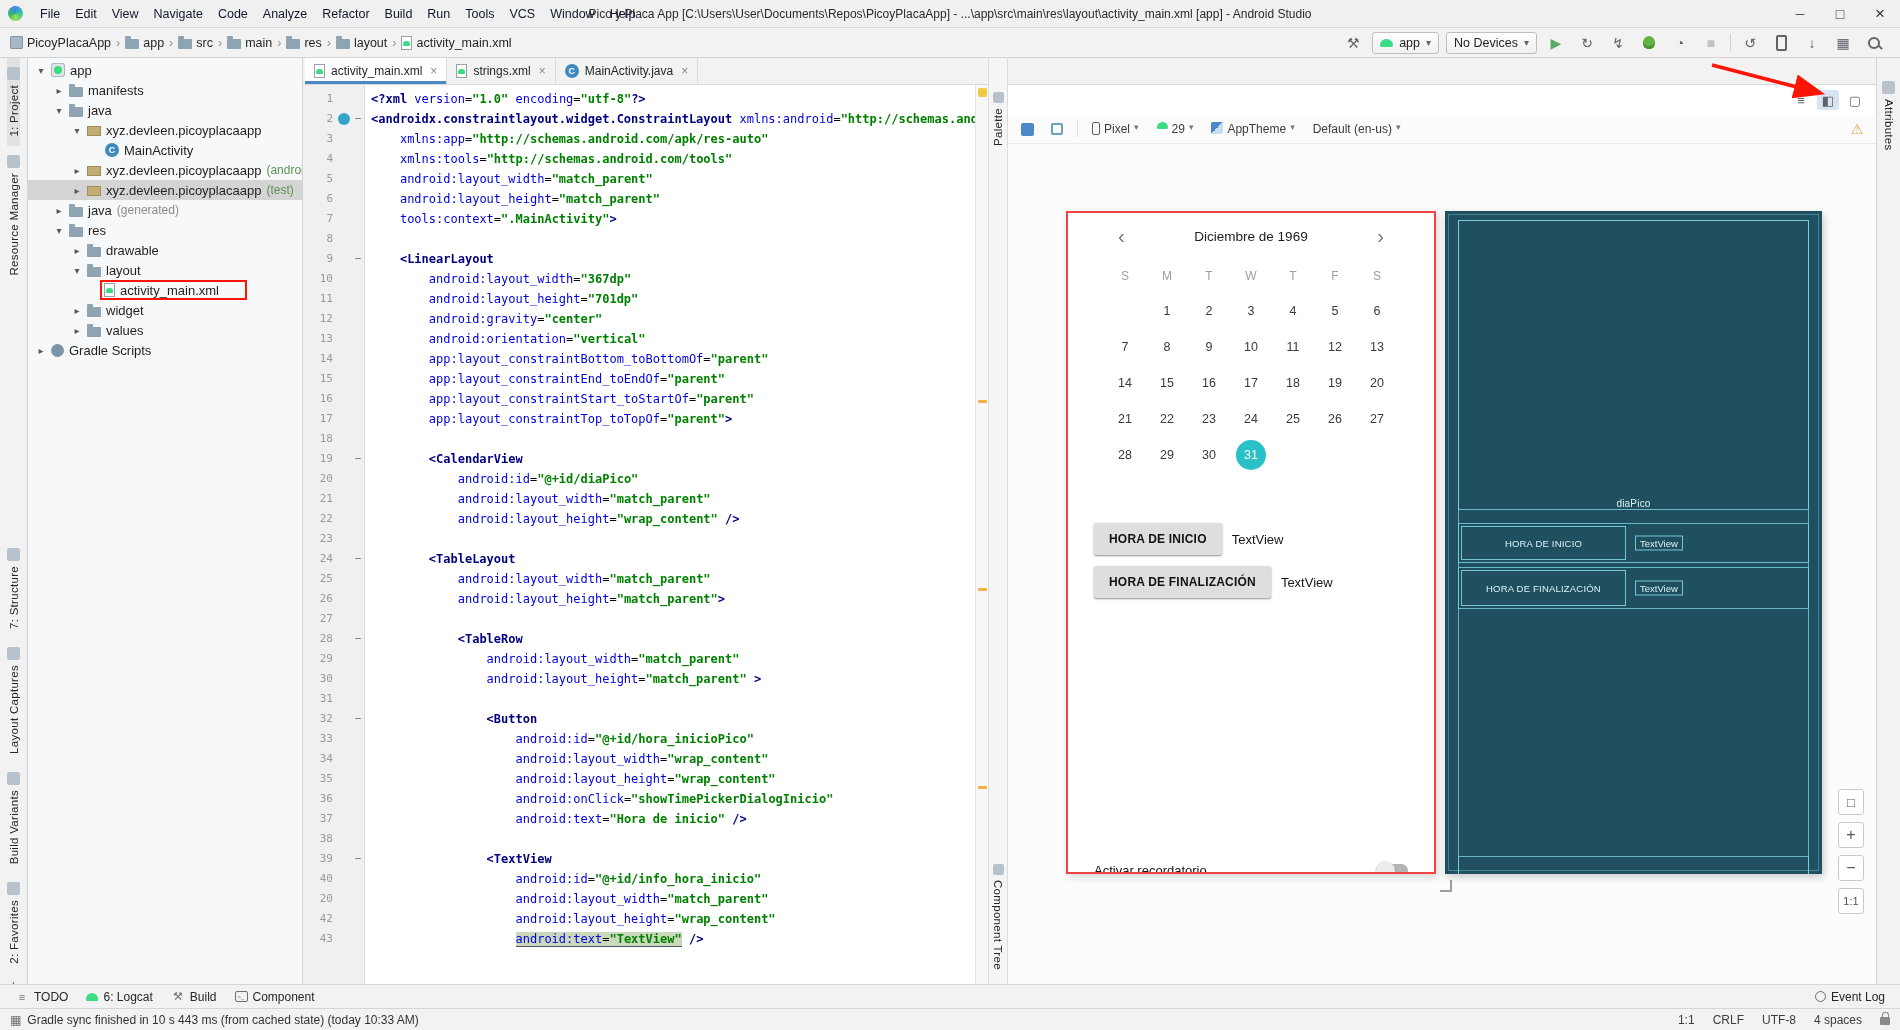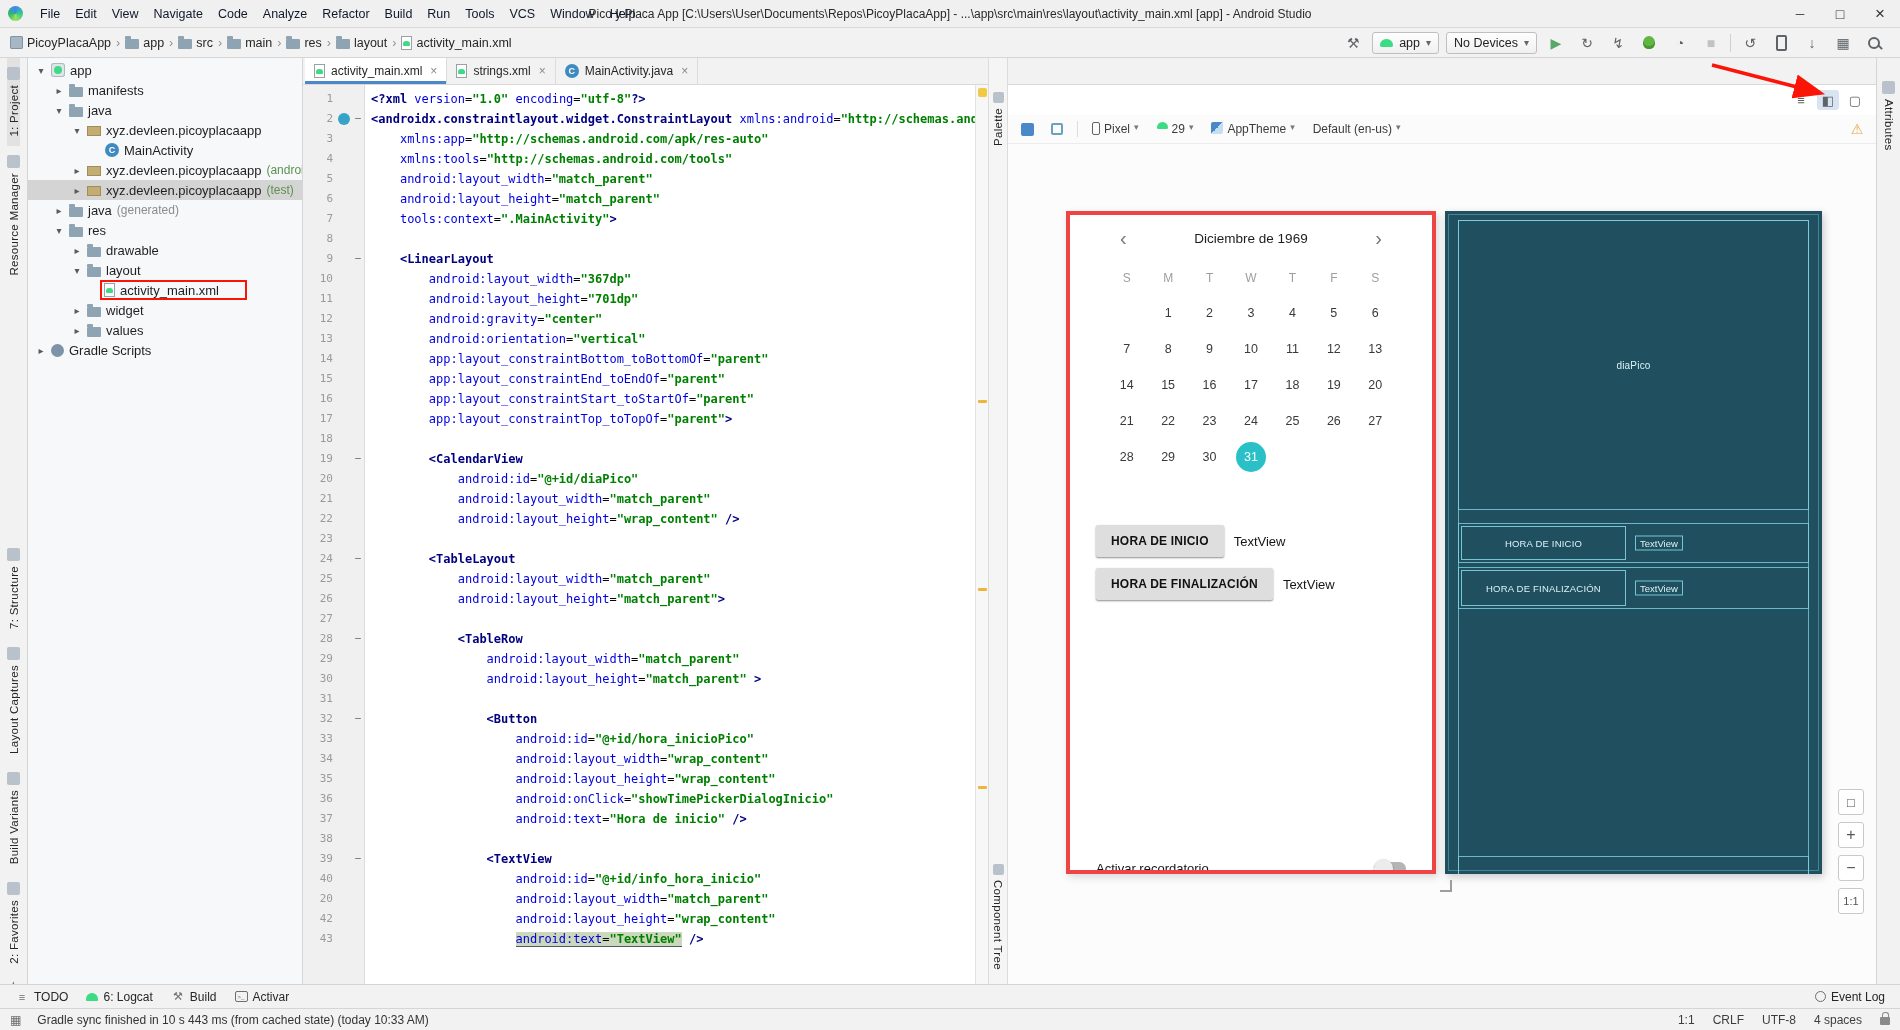--- a/index.html
+++ b/index.html
@@ -138,21 +138,21 @@
   .g-bpsurface{width:12px;height:12px;border:2px solid #6aa0c0;border-radius:2px;display:inline-block}
   .g-phone{width:8px;height:13px;border:1.5px solid #5f6368;border-radius:2px;display:inline-block}
   .g-theme{width:12px;height:12px;background:linear-gradient(135deg,#4a88c7 50%,#c5dff2 50%);border-radius:2px;display:inline-block}
   .g-eye::before{content:"◉"} .g-magnet::before{content:"∩";font-weight:bold}
   .g-clear::before{content:"✕";color:#c75450;font-size:11px} .g-wand::before{content:"✶"}
   .g-ibeam::before{content:"I";font-family:"Liberation Serif",serif;font-weight:bold}
 
   .surface{flex:1;position:relative;background:#fcfcfc;overflow:hidden}
 
   
-  .device-white{position:absolute;left:58px;top:67px;width:370px;height:663px;background:#fff;border:4px solid #ef4444;box-shadow:2px 3px 8px rgba(0,0,0,.15);overflow:hidden}
+  .device-white{position:absolute;left:58px;top:67px;width:370px;height:663px;background:#fff;border:2px solid #ef4444;box-shadow:2px 3px 8px rgba(0,0,0,.15);overflow:hidden}
   .cal-head{height:46px;display:flex;align-items:center;justify-content:space-between;padding:0 50px}
   .cal-chev{color:#757575;font-size:20px;line-height:1}
   .chev-l::before{content:"‹"} .chev-r::before{content:"›"}
   .cal-month{font-size:13.5px;color:#1d1d1d}
   .cal-dow{display:grid;grid-template-columns:repeat(7,1fr);padding:0 36px;height:34px;align-items:center;color:#9e9e9e;font-size:12px}
   .cal-dowc{text-align:center}
   .cal-grid{display:grid;grid-template-columns:repeat(7,1fr);grid-auto-rows:36px;padding:0 36px}
   .cal-cell{display:flex;align-items:center;justify-content:center}
   .daynum{width:30px;height:30px;display:flex;align-items:center;justify-content:center;font-size:12.5px;color:#3a3a3a;border-radius:50%}
   .daynum.sel{background:var(--accent-teal);color:#fff}
@@ -161,21 +161,21 @@
   .pbtn{font-family:inherit;background:#dedede;border:0;border-radius:2px;box-shadow:0 1px 2px rgba(0,0,0,.45);padding:9px 15px;font-size:12px;font-weight:bold;letter-spacing:.2px;color:#111}
   .pval{margin-left:10px;font-size:13px;color:#161616}
   .prev-bottom{position:absolute;left:0;right:0;bottom:-17px;height:38px;display:flex;align-items:center;justify-content:space-between;padding:0 26px;font-size:13px;color:#161616}
   .switch{width:32px;height:13px;border-radius:7px;background:#b5b5b5;position:relative;flex:none}
   .switch::before{content:"";position:absolute;left:0;top:-3px;width:19px;height:19px;border-radius:50%;background:#ececec;box-shadow:0 1px 2px rgba(0,0,0,.4)}
 
   
   .device-blue{position:absolute;left:437px;top:67px;width:377px;height:663px;background:var(--bp-bg);overflow:hidden;box-shadow:2px 3px 8px rgba(0,0,0,.2)}
   .bp-outer{position:absolute;inset:3px;border:1px solid rgba(127,210,226,.4)}
   .bp-linear{position:absolute;left:13px;right:13px;top:9px;height:700px;border:1px solid rgba(127,210,226,.75)}
-  .bp-cal{position:absolute;left:13px;right:13px;top:9px;height:290px;border:1px solid rgba(127,210,226,.8);display:flex;align-items:center;justify-content:center}
+  .bp-cal{position:absolute;left:13px;right:13px;top:9px;height:290px;border:1px solid rgba(127,210,226,.8);display:flex;align-items:flex-end;justify-content:center}
   .bp-label{color:#d9f2f7;font-size:10px;letter-spacing:.2px}
   .bp-row{position:absolute;left:13px;right:13px;border:1px solid rgba(127,210,226,.8)}
   .bp-row1{top:312px;height:40px}
   .bp-row2{top:356px;height:42px}
   .bp-btnbox{position:absolute;left:2px;top:2px;bottom:2px;width:165px;border:1px solid rgba(127,210,226,.9);display:flex;align-items:center;justify-content:center}
   .bp-btnbox .bp-label,.bp-tvbox{font-size:9.5px}
   .bp-tvbox{position:absolute;left:176px;top:50%;transform:translateY(-50%);border:1px solid rgba(127,210,226,.9);padding:1px 4px;color:#d9f2f7}
   .bp-bottom{position:absolute;left:13px;right:13px;top:645px;height:36px;border:1px solid rgba(127,210,226,.8)}
 
   .resize-handle{position:absolute;left:432px;top:736px;width:12px;height:12px;border-right:2px solid #9e9e9e;border-bottom:2px solid #9e9e9e}
@@ -189,21 +189,21 @@
   .tw-group{display:flex;align-items:center;height:100%}
   .twbar-right{margin-left:auto}
   .tw-btn{display:flex;align-items:center;gap:5px;padding:0 9px;height:100%}
   .tw-ico{width:14px;height:13px;display:flex;align-items:center;justify-content:center;color:#6e6e6e;font-size:11px}
   .ic-tw-todo::before{content:"≡"}
   .ic-tw-6-logcat{width:12px;height:8px;border-radius:6px 6px 1px 1px;background:#3ddc84}
   .ic-tw-build::before{content:"⚒"}
   .ic-tw-terminal{border:1px solid #6e6e6e;border-radius:2px;width:13px;height:11px;font-size:6px}
   .ic-tw-terminal::before{content:">_"}
   .ic-tw-event-log{width:11px;height:11px;border:1.5px solid #6e6e6e;border-radius:50%}
-  .statusbar{height:22px;flex:none;background:#f2f2f2;border-top:1px solid #d5d5d5;display:flex;align-items:center;gap:16px;padding:0 10px;font-size:12px;color:#333}
+  .statusbar{height:22px;flex:none;background:#f2f2f2;border-top:1px solid #d5d5d5;display:flex;align-items:center;gap:6px;padding:0 10px;font-size:12px;color:#333}
   .sb-grid::before{content:"▦";color:#6e6e6e}
   .sb-right{margin-left:auto;display:flex;align-items:center;gap:18px;color:#3d3d3d}
   .lock{position:relative;width:10px;height:8px;background:#8a8a8a;border-radius:1px;margin-top:2px}
   .lock::before{content:"";position:absolute;left:1.5px;top:-5px;width:5px;height:5px;border:1.5px solid #8a8a8a;border-bottom:none;border-radius:3px 3px 0 0}
 
   
   .annot-arrow{position:absolute;left:1706px;top:58px;width:140px;height:50px;z-index:50;pointer-events:none}
 </style>
 </head>
 <body>
@@ -968,21 +968,21 @@
         <div class="tw-btn">
           <span class="tw-ico ic-tw-6-logcat"></span>
           <span>6: Logcat</span>
         </div>
         <div class="tw-btn">
           <span class="tw-ico ic-tw-build"></span>
           <span>Build</span>
         </div>
         <div class="tw-btn">
           <span class="tw-ico ic-tw-terminal"></span>
-          <span>Activar</span>
+          <span>Component</span>
         </div>
       </div>
     <div class="tw-group twbar-right">
         <div class="tw-btn">
           <span class="tw-ico ic-tw-event-log"></span>
           <span>Event Log</span>
         </div>
       </div>
   </div>
 

